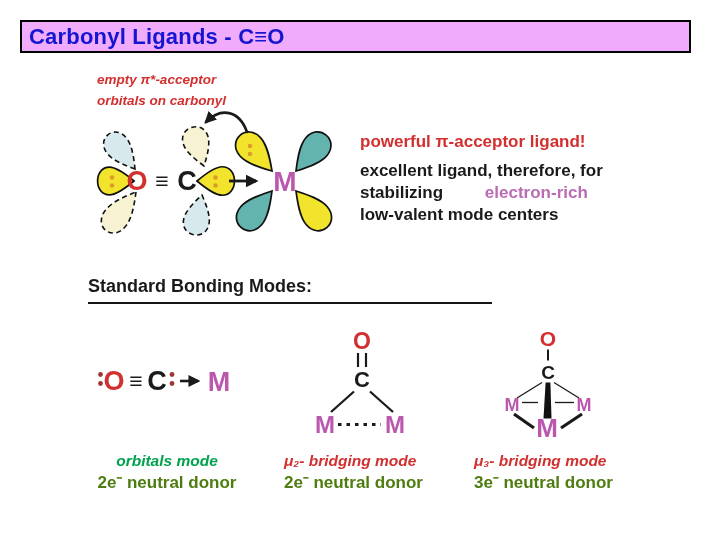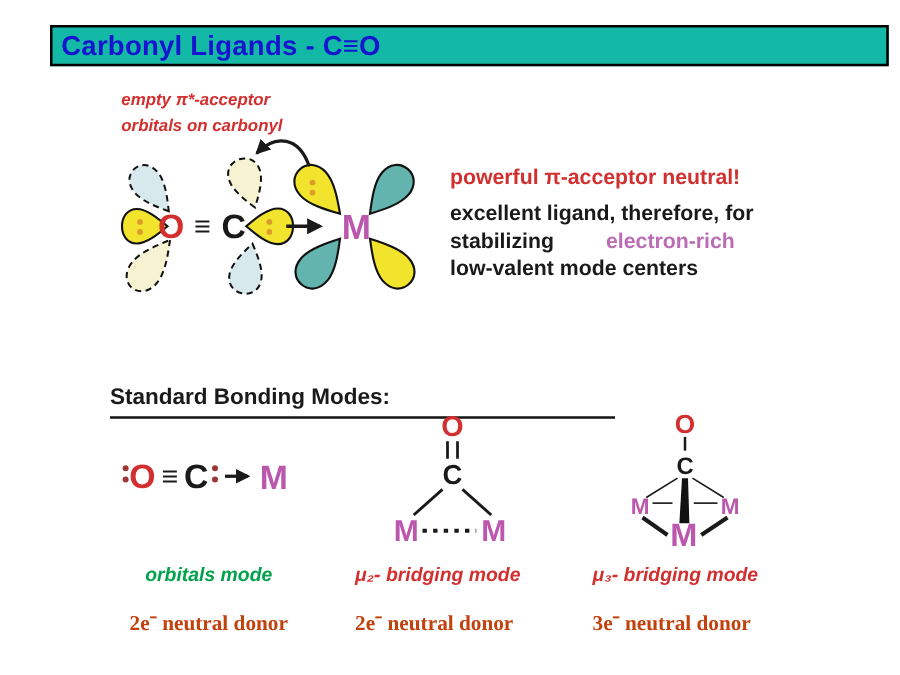--- a/index.html
+++ b/index.html
@@ -2,57 +2,57 @@
 <html><head>
 <meta charset="utf-8">
 <style>
   html,body{margin:0;padding:0;background:#fff;}
   #slide{
     position:relative;width:720px;height:540px;background:#ffffff;overflow:hidden;
     font-family:"Liberation Sans",sans-serif;
   }
   
   .title-box{
-    position:absolute;left:40px;top:20px;width:660px;height:29px;
-    border:2px solid #000;background:#14b8a6;
+    position:absolute;left:20px;top:20px;width:660px;height:29px;
+    border:2px solid #000;background:#f0abfc;
     line-height:29px;padding-left:7px;
   }
   .title-box span{font-size:22px;font-weight:bold;color:#1515cf;letter-spacing:.2px;}
   
   .annot{
     position:absolute;left:97px;top:69px;color:#d22f2f;
     font-size:13.5px;font-weight:bold;font-style:italic;line-height:21px;
   }
   
   .desc{position:absolute;left:360px;top:131px;font-size:17px;font-weight:bold;color:#1a1a1a;line-height:22px;}
   .desc .l1{color:#d22f2f;margin-bottom:7px;}
   .desc .hl{color:#ba6cb4;margin-left:37px;}
   
   .section-heading{
     position:absolute;left:88px;top:276px;width:404px;
     border-bottom:2.5px solid #151515;padding-bottom:5px;
-    font-size:18px;font-weight:bold;color:#1a1a1a;margin-top:31px;
+    font-size:18px;font-weight:bold;color:#1a1a1a;
   }
   
   svg{position:absolute;overflow:visible;}
   .lobe-yellow{fill:#f2e42c;stroke:#111;stroke-width:1.7px;}
   .lobe-teal{fill:#63b3ae;stroke:#111;stroke-width:1.7px;}
   .lobe-cream{fill:#f7f3d2;stroke:#111;stroke-width:1.6px;stroke-dasharray:5 3.5;}
   .lobe-blue{fill:#d7e9ec;stroke:#111;stroke-width:1.6px;stroke-dasharray:5 3.5;}
   .dot-orange{fill:#dc9c2c;}
   .dot-maroon{fill:#9e3636;}
   .bond{stroke:#1a1a1a;fill:none;}
   .atom-o{fill:#d22f2f;font-weight:bold;text-anchor:middle;}
   .atom-c,.atom-bond{fill:#1a1a1a;font-weight:bold;text-anchor:middle;}
   .atom-m{fill:#bb58ae;font-weight:bold;text-anchor:middle;}
   text{font-family:"Liberation Sans",sans-serif;}
   
   .mode-block{position:absolute;top:452px;}
   .mode-block .mode-name{font-size:15.5px;font-weight:bold;font-style:italic;}
-  .mode-block .mode-donor{font-size:17px;font-weight:bold;color:#c2410c;margin-top:16px;font-family:Liberation Serif, serif;}
+  .mode-block .mode-donor{font-size:17px;font-weight:bold;color:#4d7c0f;margin-top:0;}
   .mb1{left:83px;width:168px;text-align:center;}
   .mb1 .mode-name{color:#00a24c;}
   .mb2{left:284px;width:178px;text-align:left;}
   .mb3{left:474px;width:182px;text-align:left;}
   .mb2 .mode-name,.mb3 .mode-name{color:#d22f2f;font-style:italic;}
 </style>
 </head>
 <body>
 
 <div id="slide">
@@ -97,21 +97,21 @@
 
     <line x1="229" y1="181" x2="256" y2="181" class="bond" stroke-width="2.8" marker-end="url(#ah)"></line>
 
     <text x="137" y="190" class="atom-o" font-size="27">O</text>
     <text x="162" y="189" class="atom-bond" font-size="23">≡</text>
     <text x="187" y="190" class="atom-c" font-size="27">C</text>
     <text x="285" y="191" class="atom-m" font-size="28">M</text>
   </svg>
 
   <div class="desc">
-    <div class="l1">powerful  π-acceptor neutral!</div>
+    <div class="l1">powerful  π-acceptor ligand!</div>
     <div>excellent ligand, therefore, for</div>
     <div><span>stabilizing </span><span class="hl">electron-rich</span></div>
     <div>low-valent mode centers</div>
   </div>
 
   <div class="section-heading">
     <span>Standard Bonding Modes:</span>
   </div>
 
   <svg style="left:0;top:315px;" width="720" height="135" viewBox="0 315 720 135">

